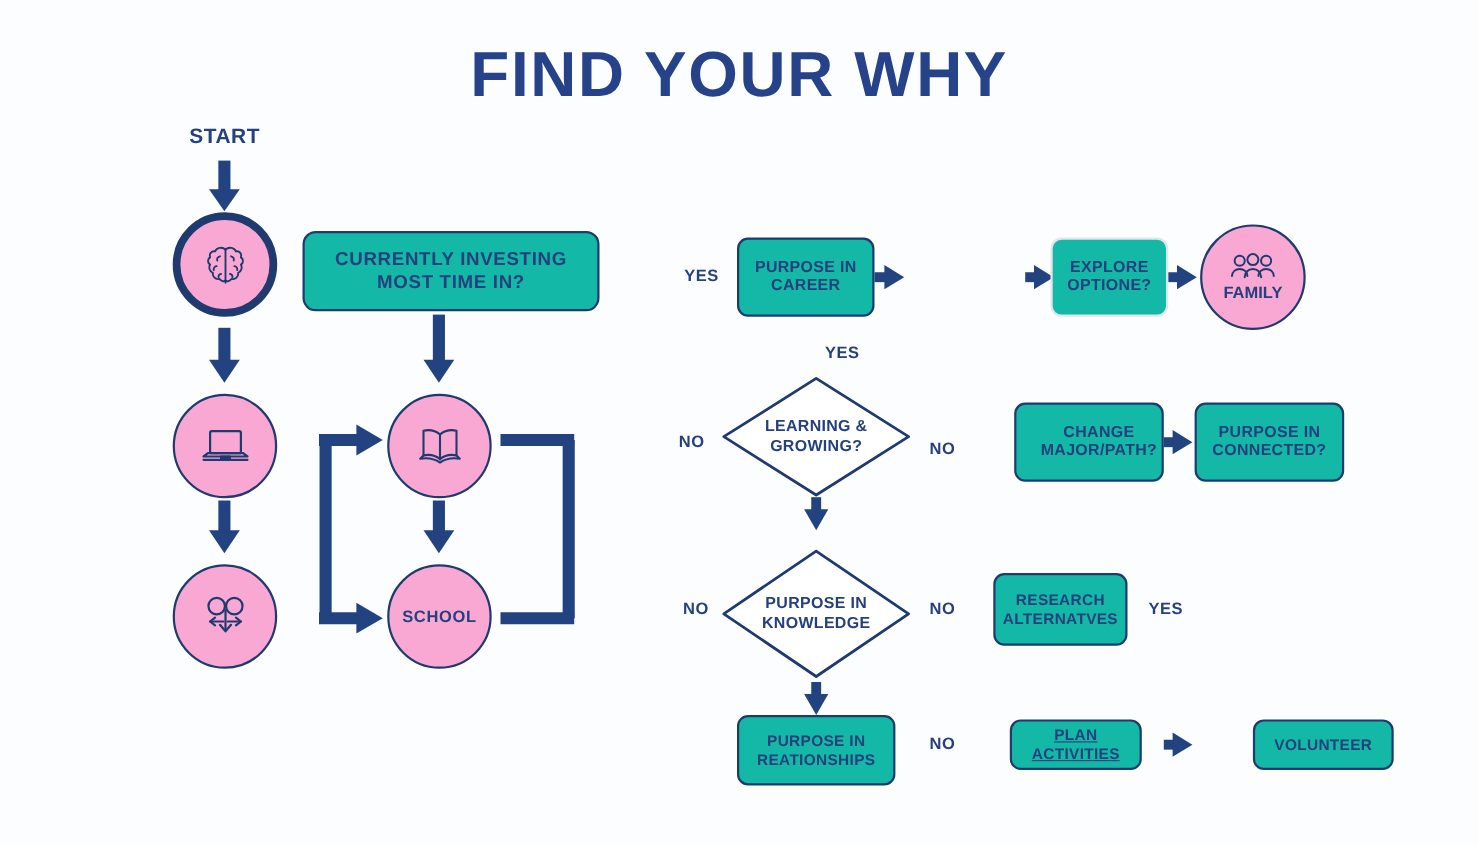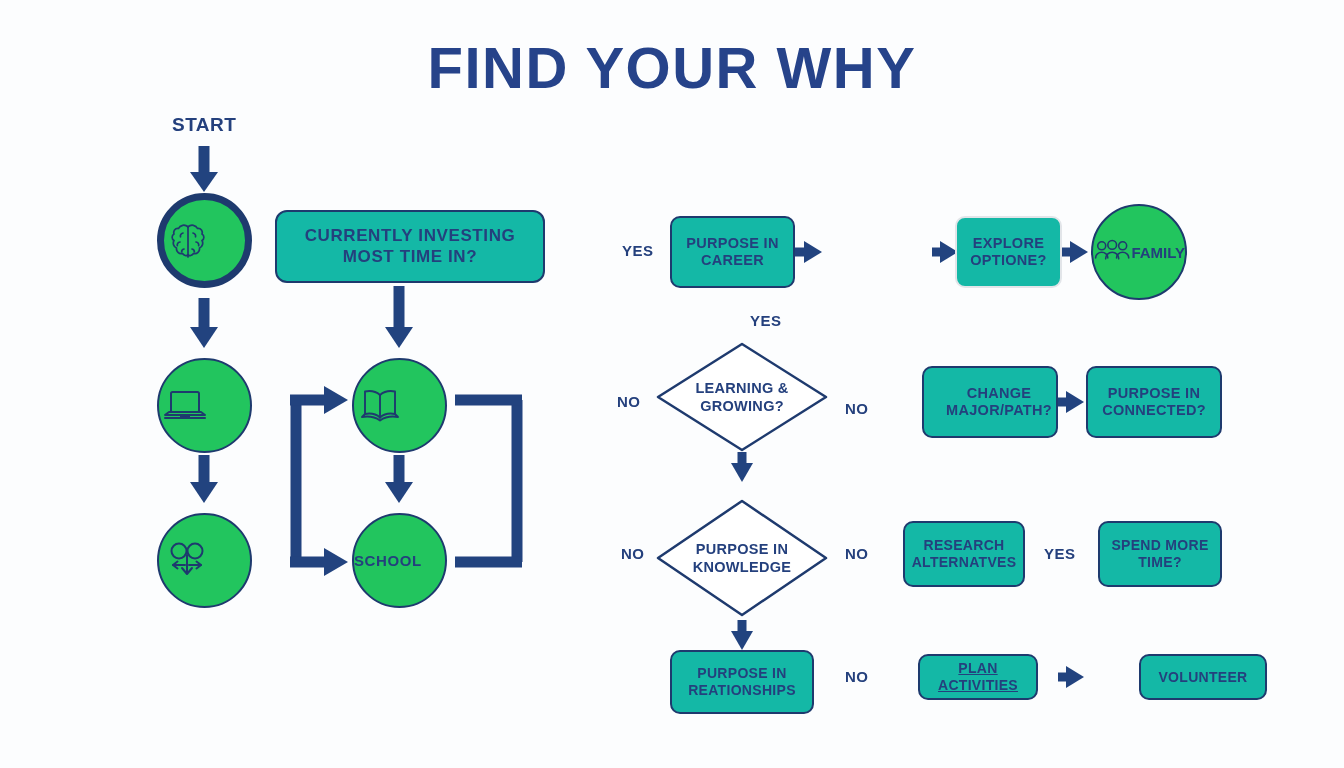--- a/index.html
+++ b/index.html
@@ -46,24 +46,25 @@
     border-radius: 12px;
     font-size: 17px;
     letter-spacing: .6px;
   }
 
   
   .circle {
     position: absolute;
     border: 2.5px solid #1e3a6e;
     border-radius: 50%;
-    background: #22c55e;
+    background: #f9a8d4;
     display: flex;
     align-items: center;
-    flex-direction: row;
+    justify-content: center;
+    flex-direction: column;
     color: #24407d;
     font-weight: 700;
   }
   .circle.thick { border-width: 7px; }
 
   
   .diamond-wrap { position: absolute; }
   .diamond-wrap svg { position: absolute; left: 0; top: 0; }
   .diamond-label {
     position: absolute;
@@ -281,23 +282,20 @@
     <svg width="174" height="120" viewBox="0 0 174 120">
       <polygon points="87,3 171,60 87,117 3,60" fill="#ffffff" stroke="#1e3a6e" stroke-width="2.5" stroke-linejoin="round"></polygon>
     </svg>
     <div class="diamond-label">PURPOSE IN KNOWLEDGE</div>
   </div>
 
   <div class="box" style="left:903px; top:521px; width:122px; height:66px; font-size:14px;">
     <span>RESEARCH ALTERNATVES</span>
   </div>
 
-  <div class="box" style="left:1098px; top:521px; width:124px; height:66px; font-size:14px;">
-    <span>SPEND MORE TIME?</span>
-  </div>
 
   <div class="blabel" style="left:845px; top:668px;">NO</div>
 
   <div class="box" style="left:670px; top:650px; width:144px; height:64px; font-size:14px;">
     <span>PURPOSE IN REATIONSHIPS</span>
   </div>
 
   <div class="box" style="left:918px; top:654px; width:120px; height:46px; font-size:14px;text-decoration:underline;">
     <span>PLAN ACTIVITIES</span>
   </div>

